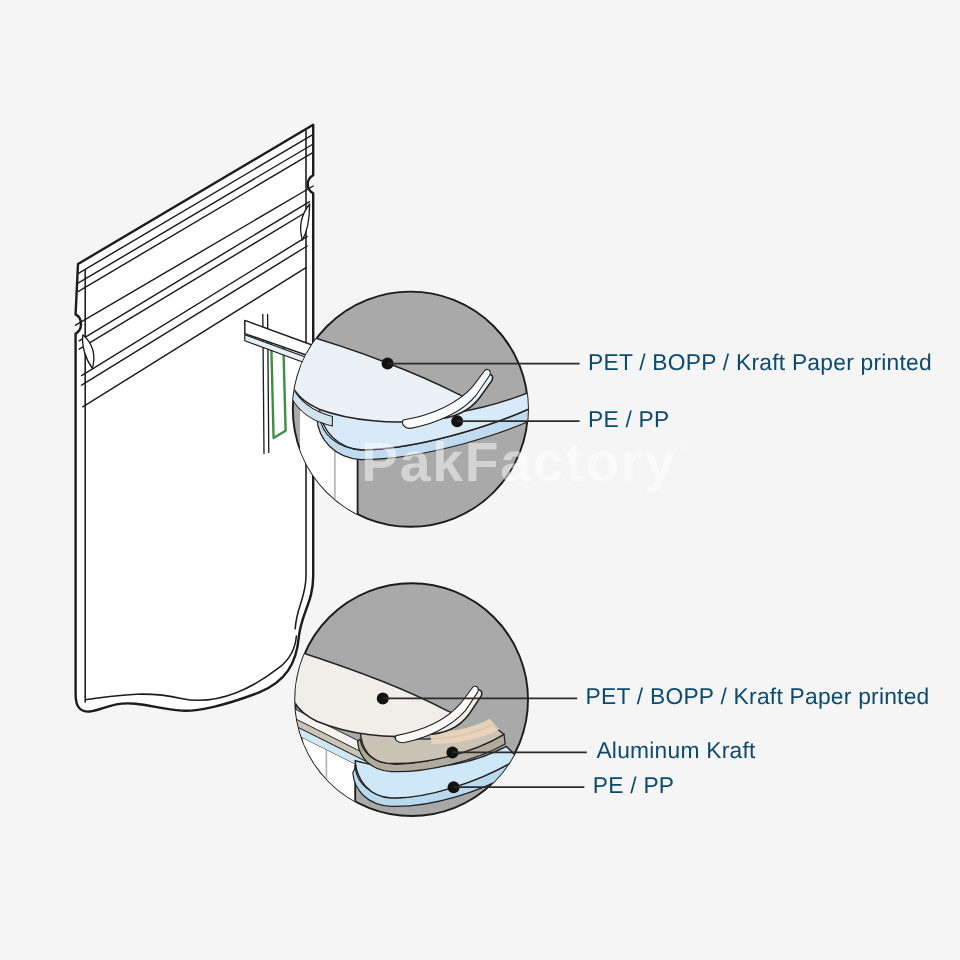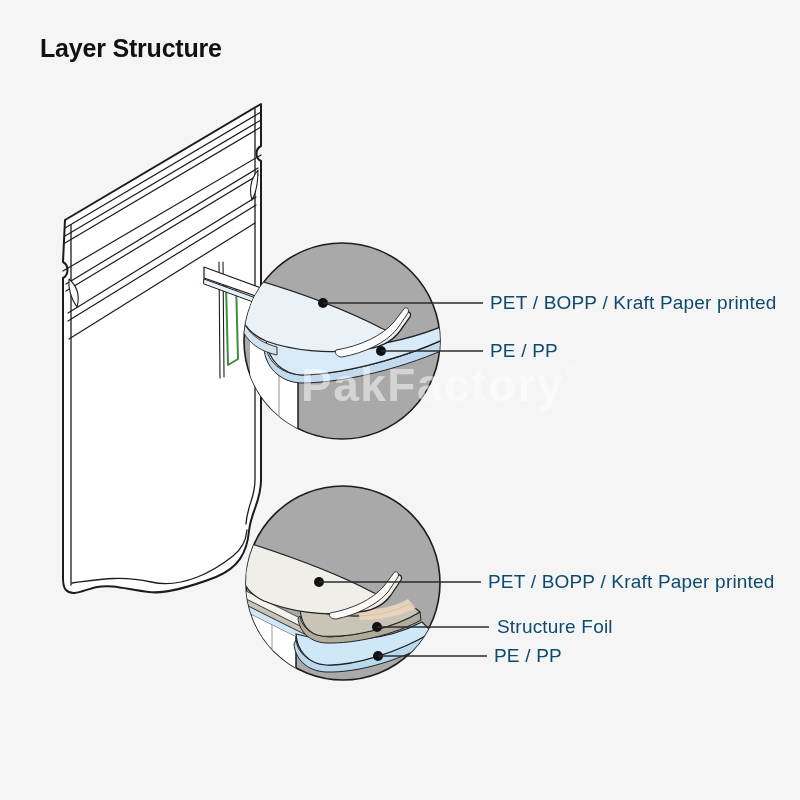--- a/index.html
+++ b/index.html
@@ -143,21 +143,20 @@
       <circle cx="377" cy="627" r="5" fill="#111"></circle>
       <circle cx="378" cy="656" r="5" fill="#111"></circle>
       <path d="M 319,582 L 481,582" stroke="#2b2b2b" stroke-width="1.4"></path>
       <path d="M 377,627 L 489,627" stroke="#2b2b2b" stroke-width="1.4"></path>
       <path d="M 378,656 L 487,656" stroke="#2b2b2b" stroke-width="1.4"></path>
     </g>
   </svg>
 
   <div class="watermark"><span>PakFactory</span><span class="reg">®</span></div>
 
-  <div class="page-title">Layer Structure</div>
 
   <div class="layer-label lbl-t1">PET / BOPP / Kraft Paper printed</div>
   <div class="layer-label lbl-t2">PE / PP</div>
   <div class="layer-label lbl-b1">PET / BOPP / Kraft Paper printed</div>
-  <div class="layer-label lbl-b2">Structure Foil</div>
+  <div class="layer-label lbl-b2">Aluminum Kraft</div>
   <div class="layer-label lbl-b3">PE / PP</div>
 
 </div>
 
 </body></html>

